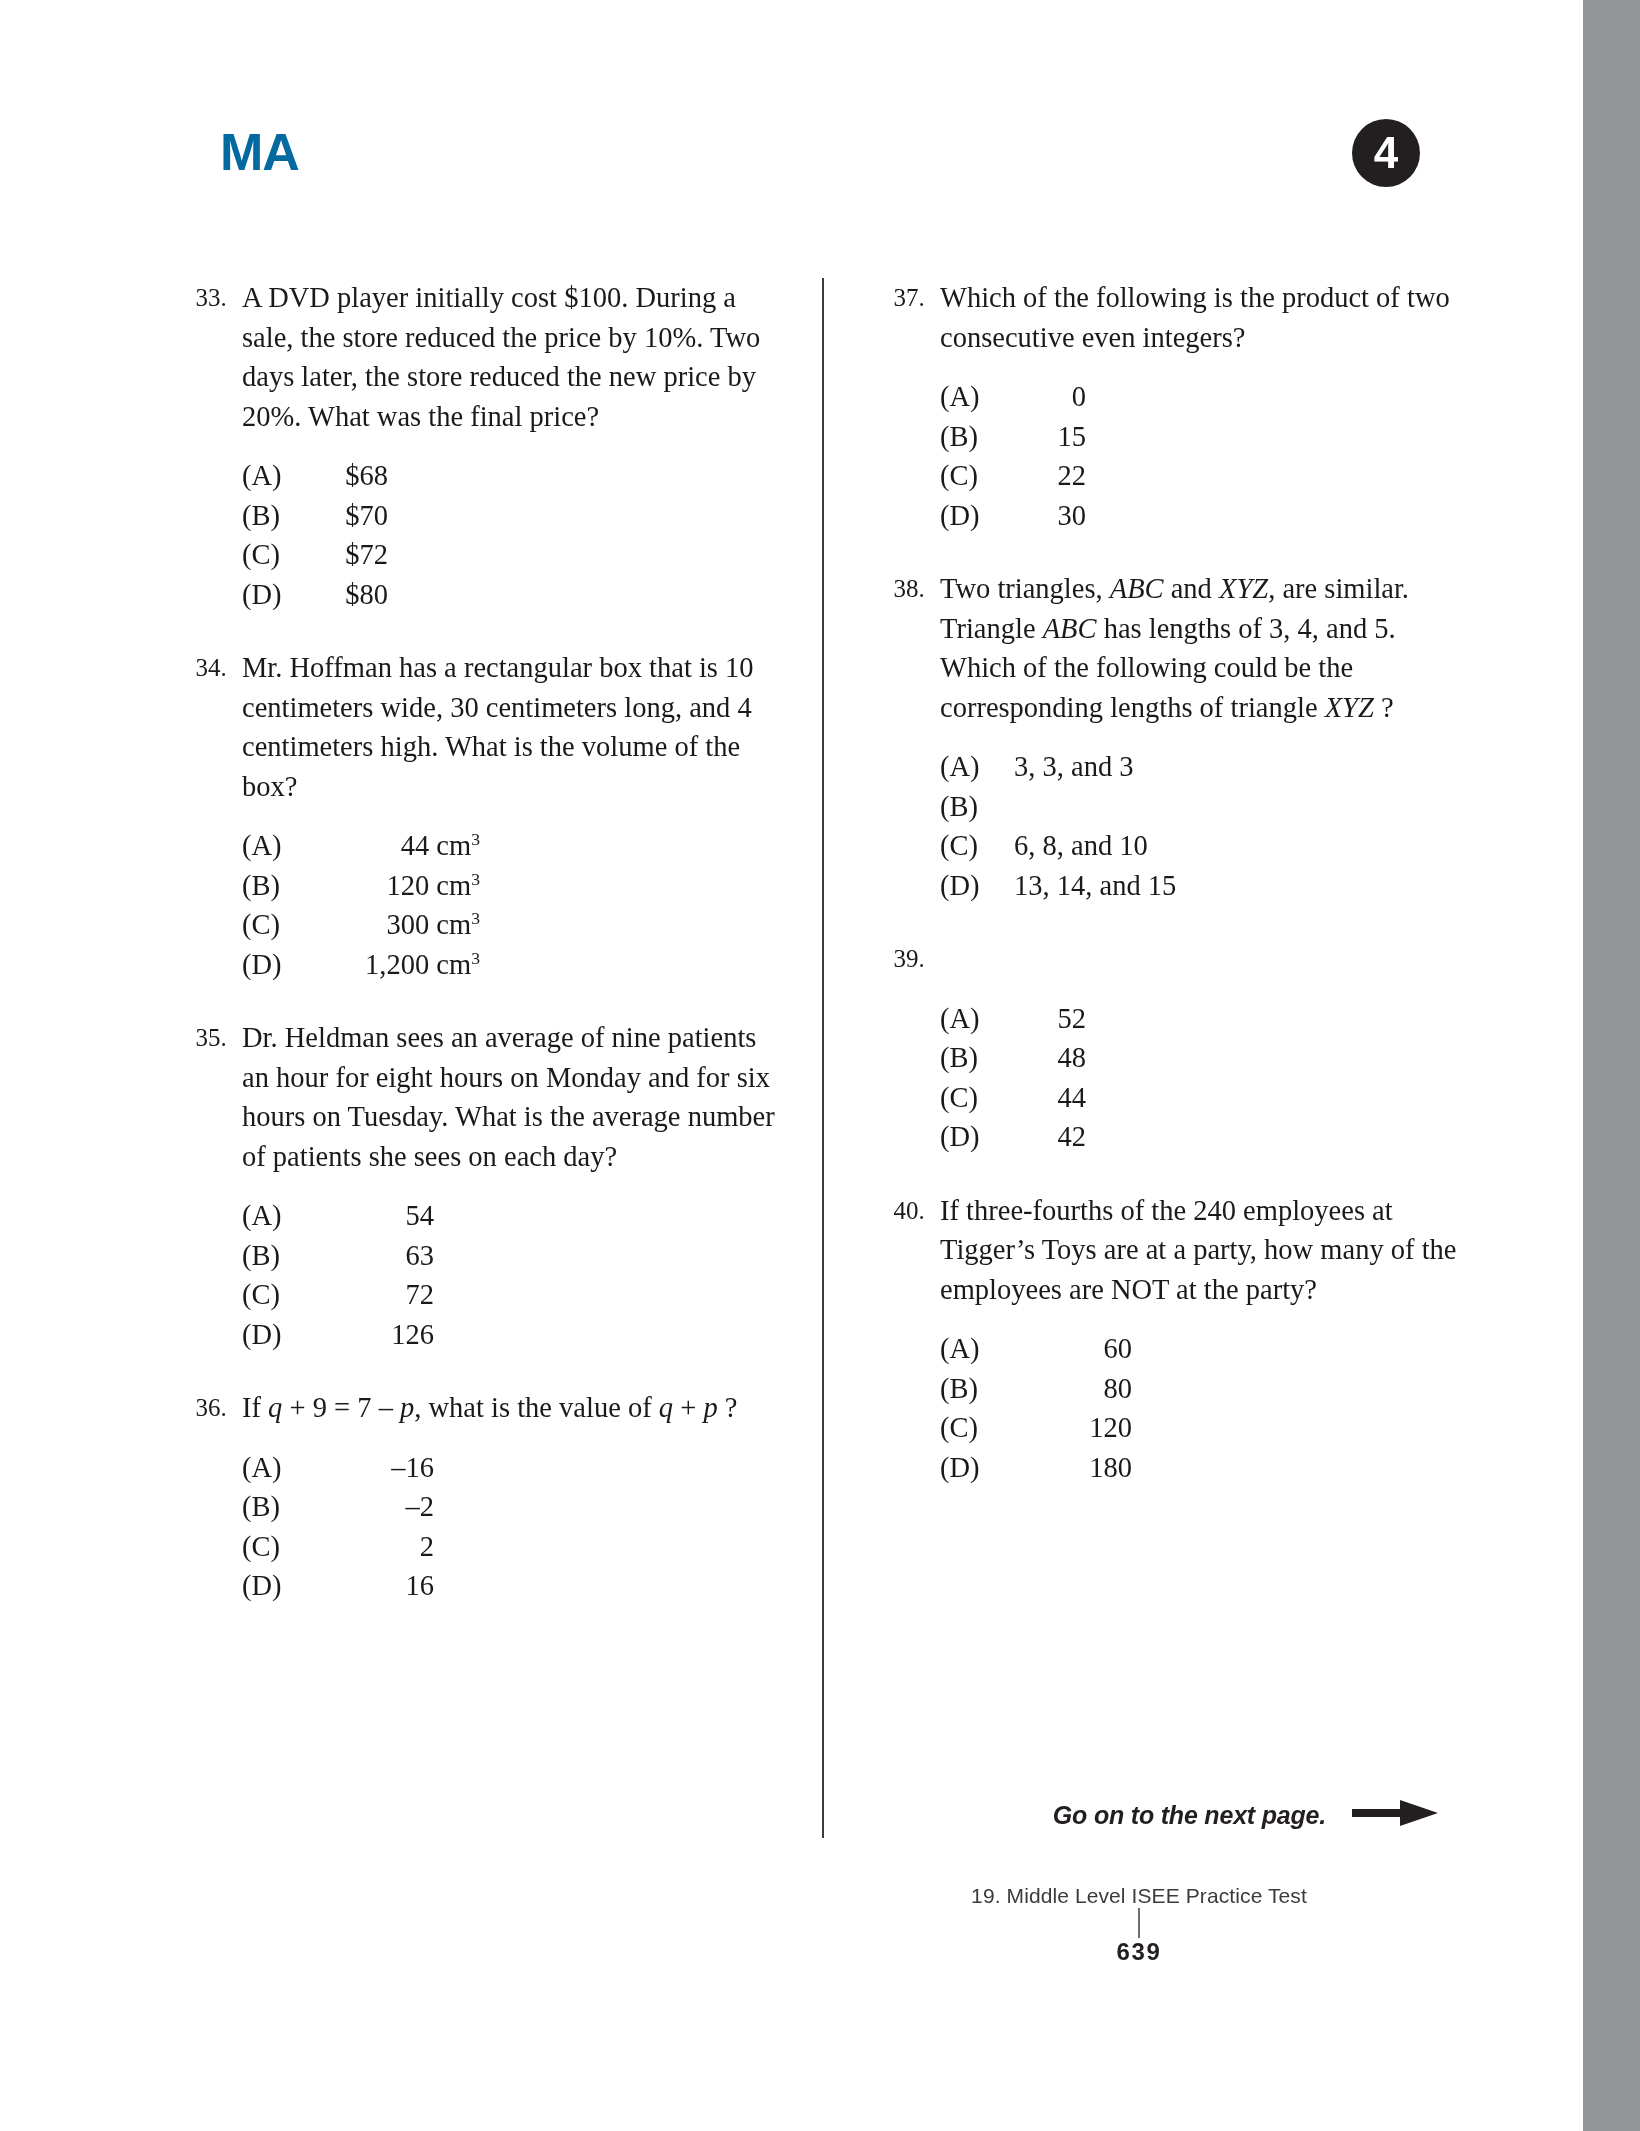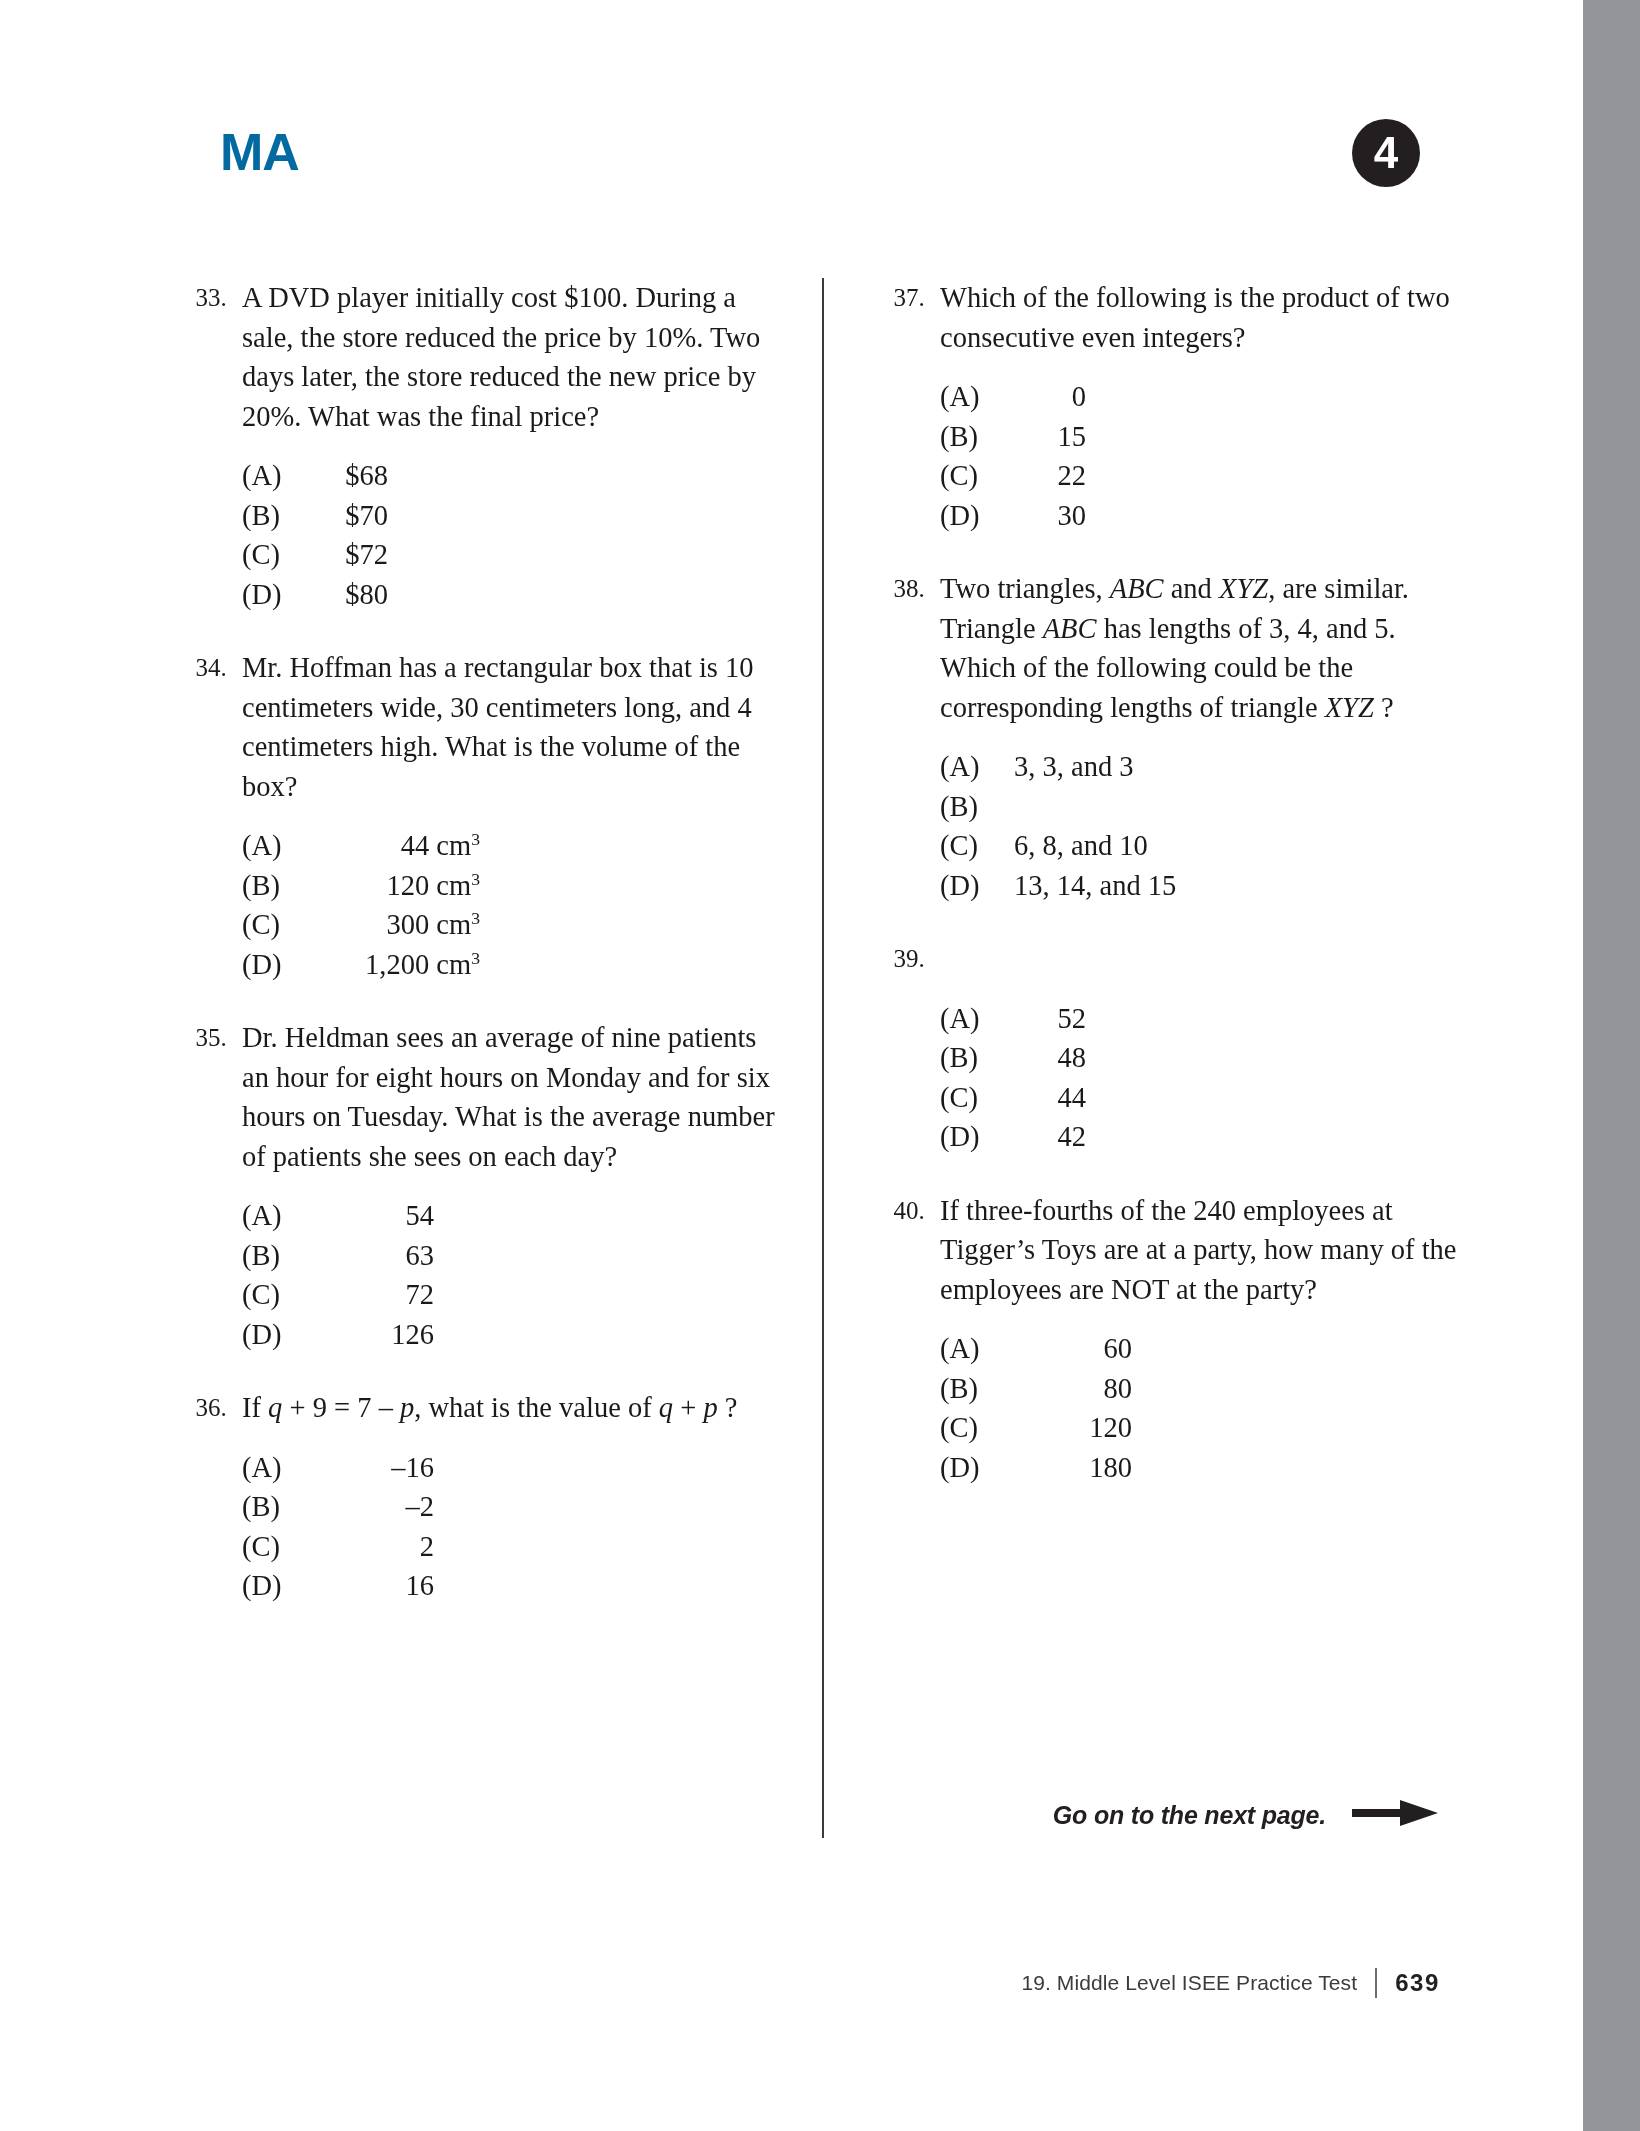--- a/index.html
+++ b/index.html
@@ -173,27 +173,28 @@
   }
   .goon-arrow {
     margin-left: 26px;
     display: block;
   }
 
   
   .page-footer {
     position: absolute;
     left: 838px;
-    top: 1968px;
+    top: 1884px;
     width: 602px;
     display: flex;
     align-items: center;
     justify-content: flex-end;
     font-family: "Liberation Sans", "DejaVu Sans", sans-serif;
     color: #3b3b3b;
+    flex-direction: column;
   }
   .footer-chapter {
     font-size: 21px;
     letter-spacing: 0.1px;
   }
   .footer-rule {
     width: 2px;
     height: 30px;
     background: #6d6e71;
     margin: 0 18px;

